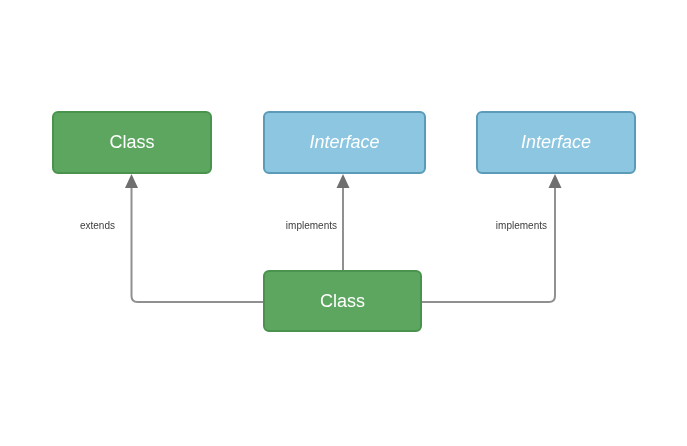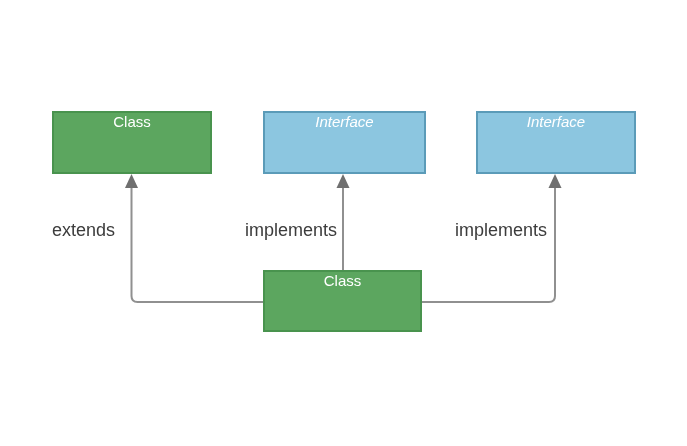--- a/index.html
+++ b/index.html
@@ -28,36 +28,38 @@
     stroke-width: 2;
   }
   .arrowhead {
     fill: var(--arrowhead, #6f6f6f);
     stroke: none;
   }
   .node {
     position: absolute;
     box-sizing: border-box;
     display: flex;
+    align-items: center;
     justify-content: center;
-    font-size: 15px;
+    font-size: 18px;
     color: var(--node-text, #ffffff);
+    border-radius: 6px;
   }
   .node-class {
     background: var(--class-fill, #5ca65f);
     border: 2px solid var(--class-border, #49934e);
   }
   .node-interface {
     background: var(--interface-fill, #8cc6e0);
     border: 2px solid var(--interface-border, #5b9bb8);
     font-style: italic;
   }
   .edge-label {
     position: absolute;
-    font-size: 18px;
+    font-size: 10px;
     color: var(--label-text, #3c3c3c);
     white-space: nowrap;
     text-align: right;
   }
 </style>
 </head>
 <body>
 
 <div id="canvas">
 

